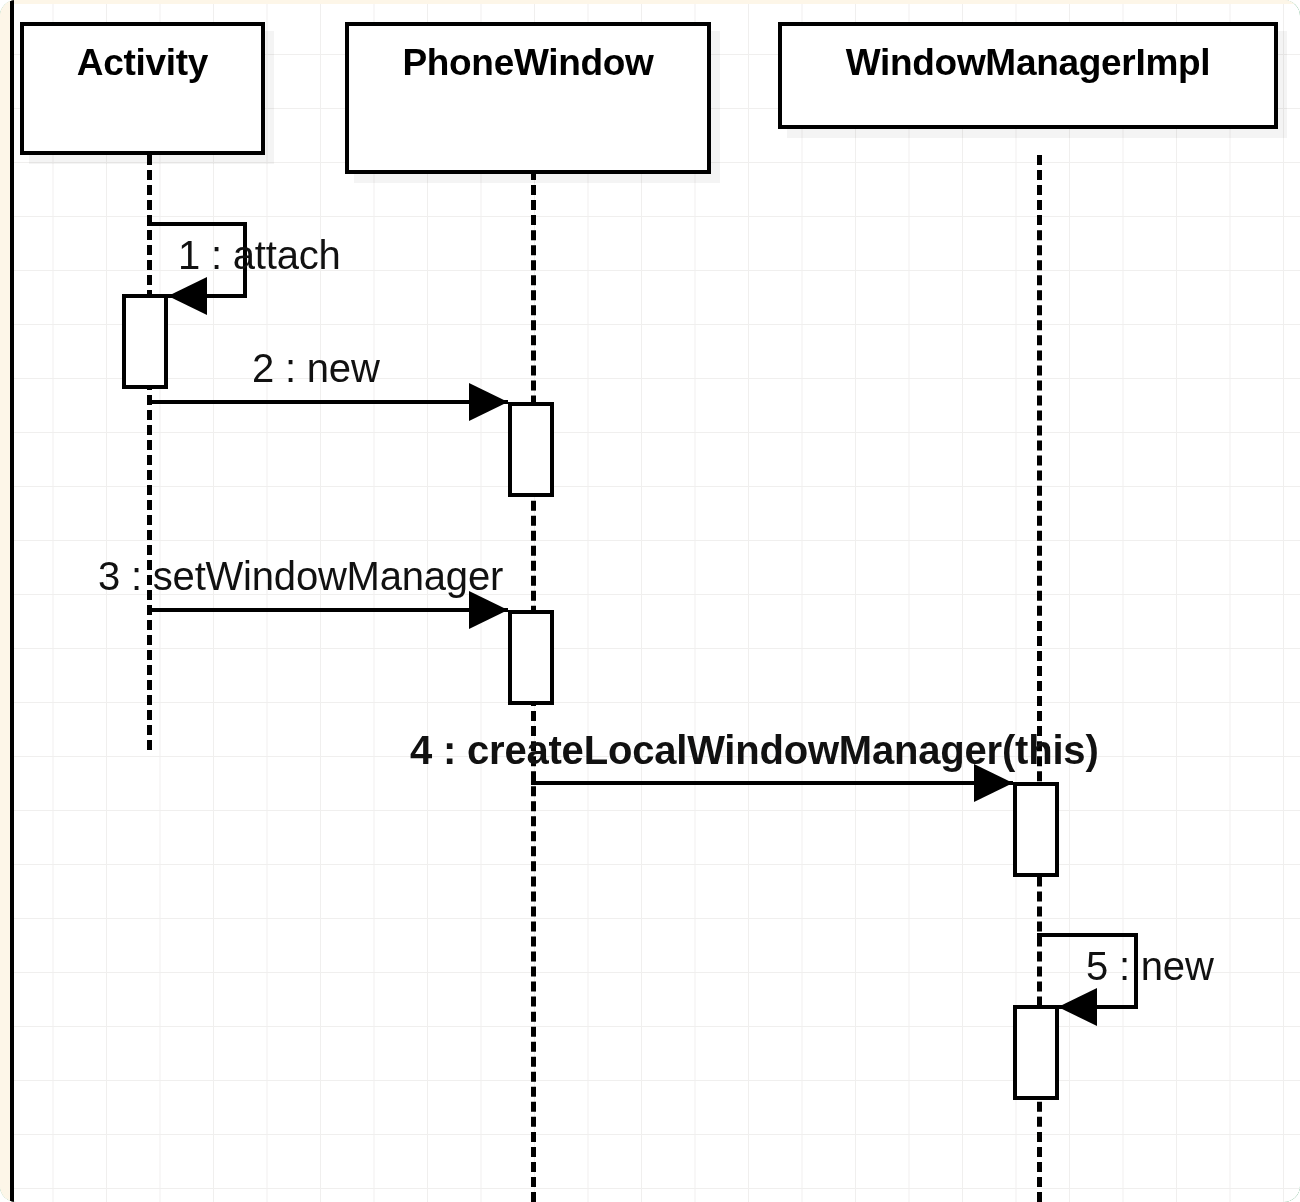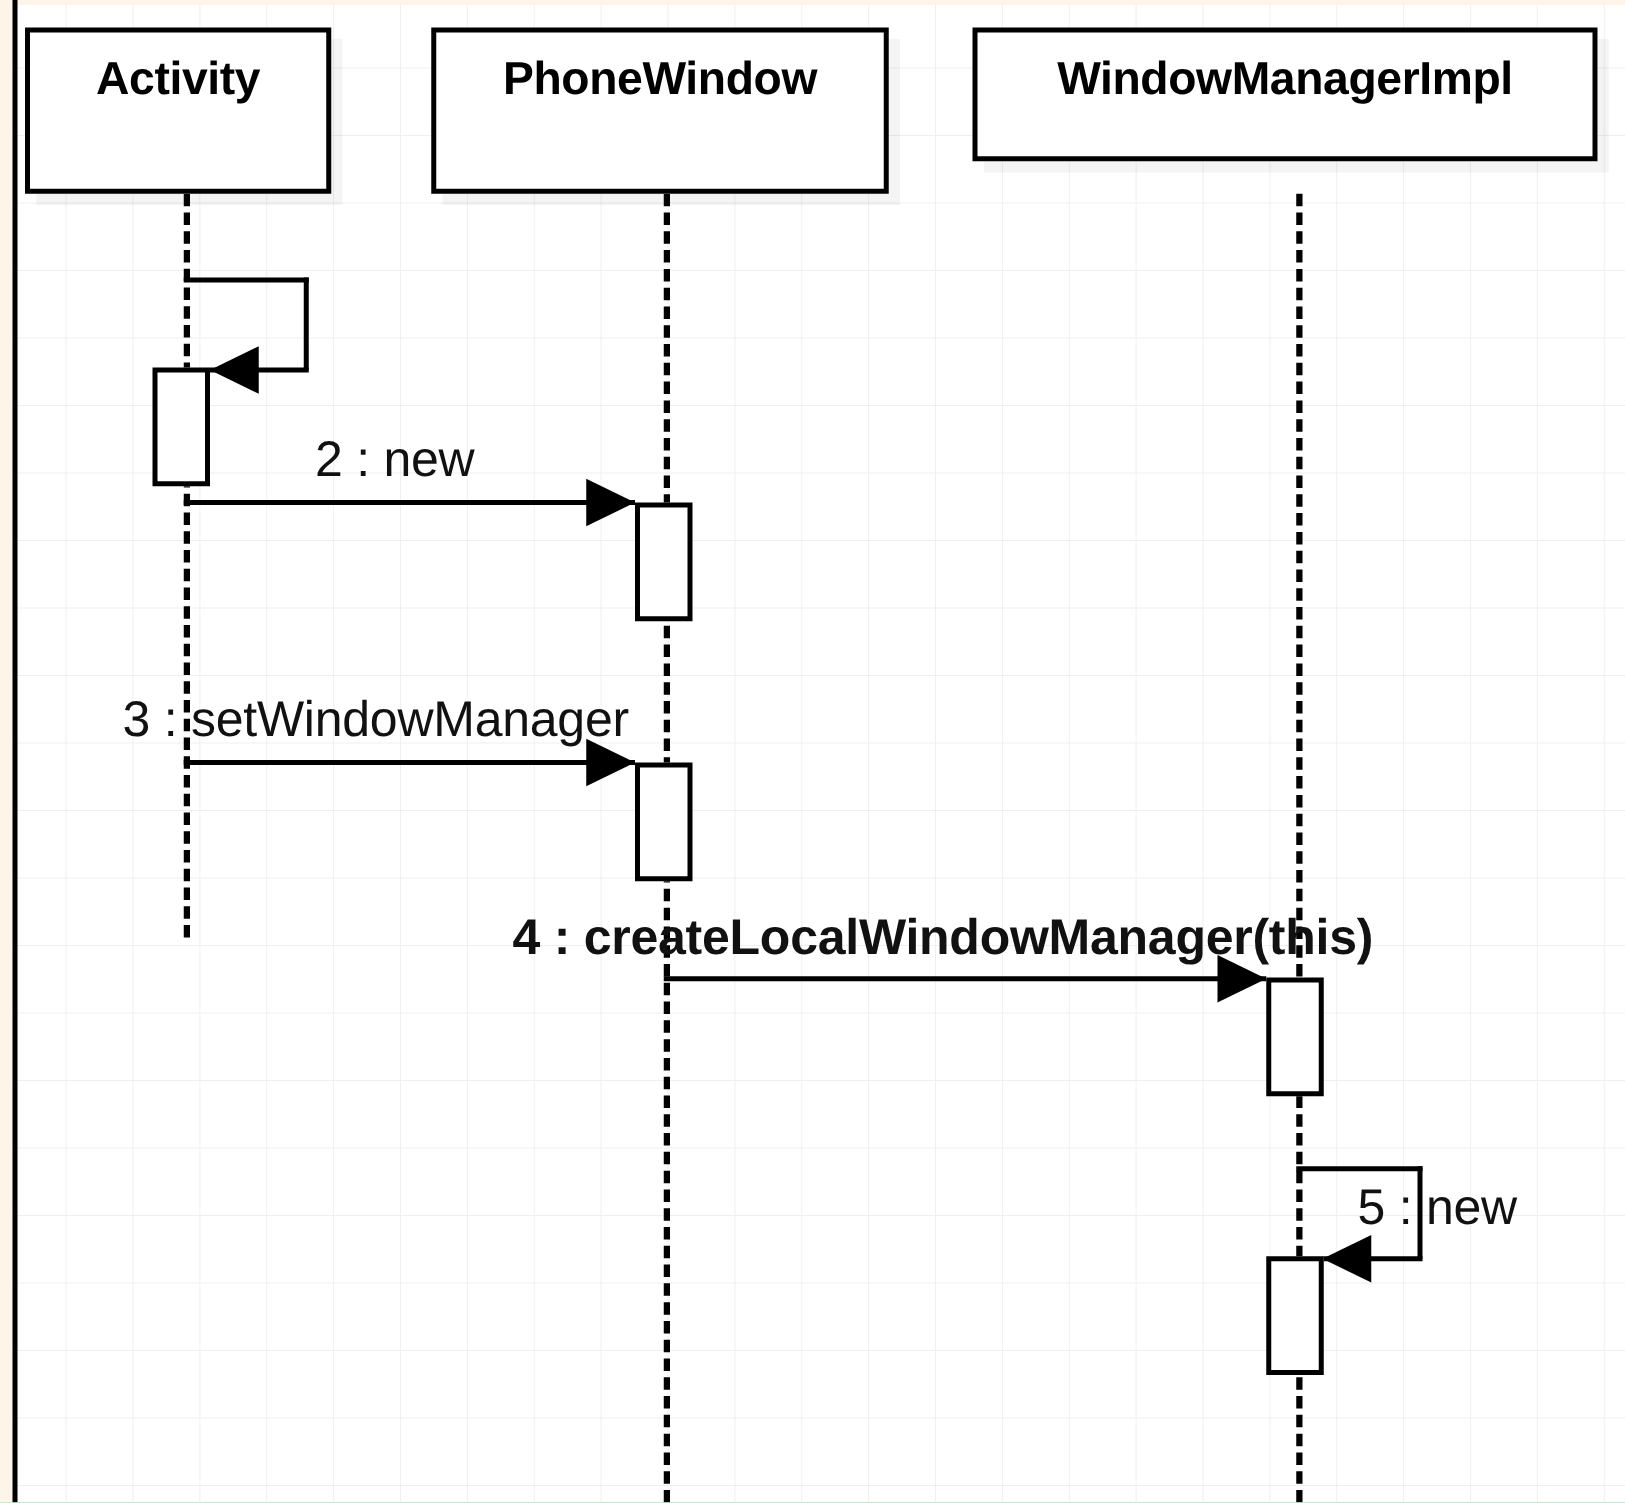--- a/index.html
+++ b/index.html
@@ -7,20 +7,21 @@
     padding: 0;
     background: #ffffff;
   }
   #canvas {
     position: relative;
     width: 1300px;
     height: 1202px;
     background: #15803d;
     overflow: hidden;
     font-family: "Liberation Sans", sans-serif;
+    border-radius: 16px;
   }
   
   #grid {
     position: absolute;
     left: 0; top: 0;
     width: 1300px; height: 1202px;
     background-color: #ffffff;
     background-image:
       linear-gradient(to right, #f0efee 1px, transparent 1px),
       linear-gradient(to bottom, #f0efee 1px, transparent 1px);
@@ -125,32 +126,33 @@
   <div id="page-border-left"></div>
 
   <div class="lifeline" style="left:147px; top:155px; height:595px;"></div>
   <div class="lifeline" style="left:531px; top:155px; height:1047px;"></div>
   <div class="lifeline" style="left:1037px; top:155px; height:1047px;"></div>
 
   <div class="lifeline-head" style="left:20px; top:22px; width:245px; height:133px;">
     <span class="title">Activity</span>
   </div>
 
-  <div class="lifeline-head" style="left:345px; top:22px; width:366px; height:133px;">
+  <div class="lifeline-head" style="left:345px; top:22px; width:366px; height:152px;">
     <span class="title">PhoneWindow</span>
   </div>
 
   <div class="lifeline-head" style="left:778px; top:22px; width:500px; height:107px;">
     <span class="title">WindowManagerImpl</span>
   </div>
 
   <div class="msg-line" style="left:147px; top:222px; width:100px;"></div>
   <div class="msg-vline" style="left:243px; top:222px; height:74px;"></div>
   <div class="msg-line" style="left:168px; top:294px; width:79px;"></div>
   <div class="arrow-left" style="left:168px; top:277px;"></div>
+  <div class="msg-label" style="left:178px; top:235px;">1 : attach</div>
 
   <div class="msg-line" style="left:147px; top:400px; width:361px;"></div>
   <div class="arrow-right" style="left:469px; top:383px;"></div>
   <div class="msg-label" style="left:252px; top:348px;">2 : new</div>
 
   <div class="msg-line" style="left:147px; top:608px; width:361px;"></div>
   <div class="arrow-right" style="left:469px; top:591px;"></div>
   <div class="msg-label" style="left:98px; top:556px;">3 : setWindowManager</div>
 
   <div class="msg-line" style="left:531px; top:781px; width:482px;"></div>

